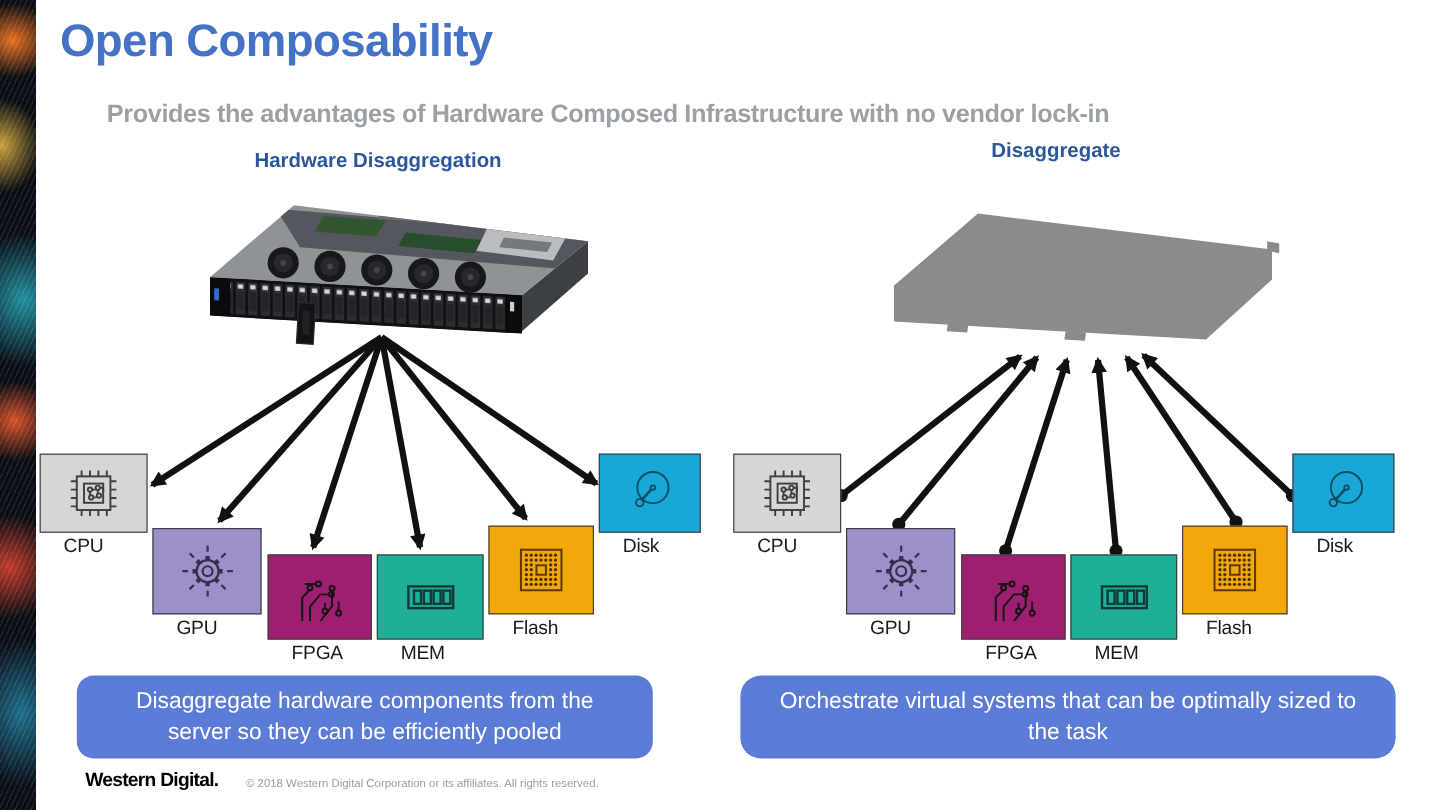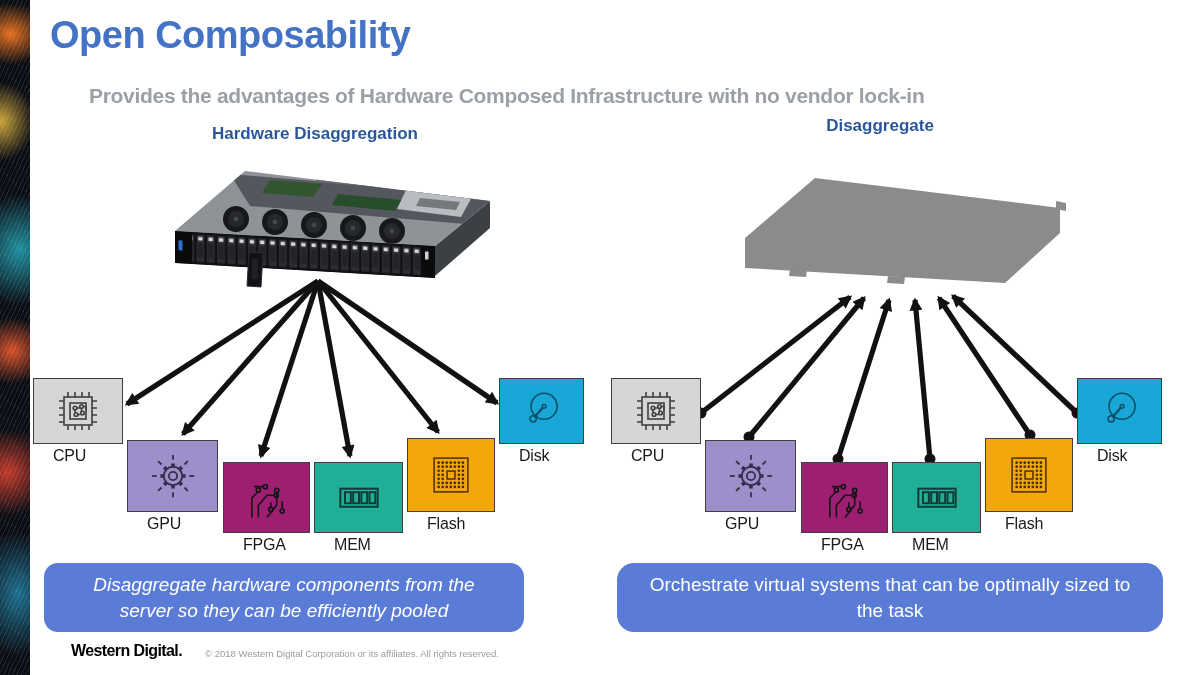--- a/index.html
+++ b/index.html
@@ -47,21 +47,21 @@
     border:1.5px solid #404040; box-sizing:border-box;
   }
   .comp .lbl{ font-size:16px; color:#1a1a1a; margin-top:3px; letter-spacing:-0.2px;margin-left:20px; }
 
   .callout{
     position:absolute; top:563px; height:69px; border-radius:14px;
     color:#ffffff; font-size:19px; line-height:1.32;
     display:flex; align-items:center; justify-content:center; text-align:center;
     padding:0 28px; box-sizing:border-box;
   }
-  .callout-left{ left:44px; width:480px;font-style:italic; }
+  .callout-left{ left:64px; width:480px; }
   .callout-right{ left:617px; width:546px; }
 
   .footer-logo{
     position:absolute; left:55px; top:642px; font-size:16px; font-weight:bold;
     color:#000; letter-spacing:-0.6px;margin-left:16px;
   }
   .footer-copy{ position:absolute; left:205px; top:648px; font-size:9.5px; color:#9b9b9b; }
   .defs-hidden{ position:absolute; width:0; height:0; overflow:hidden; }
 </style>
 </head>

